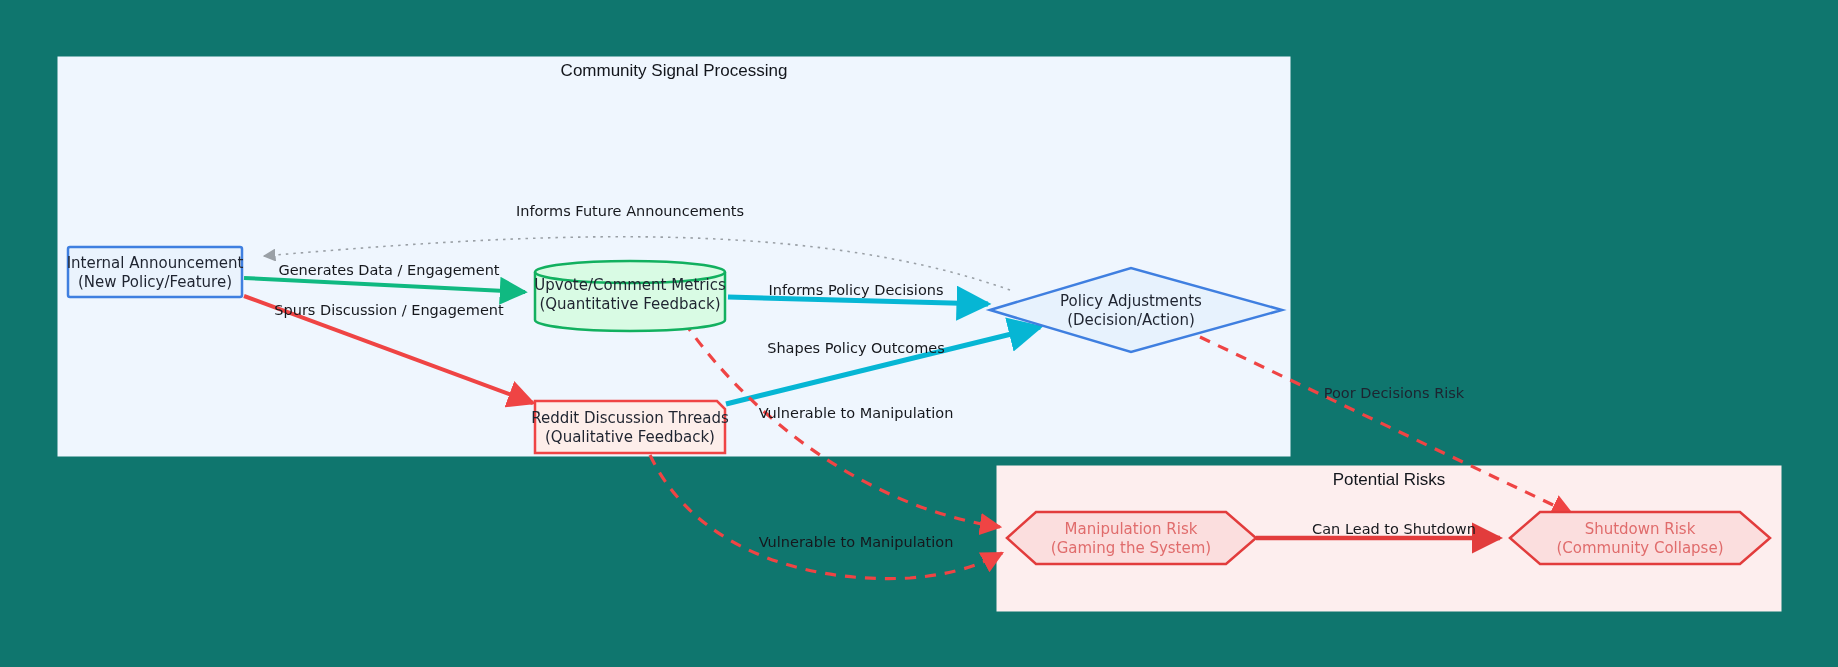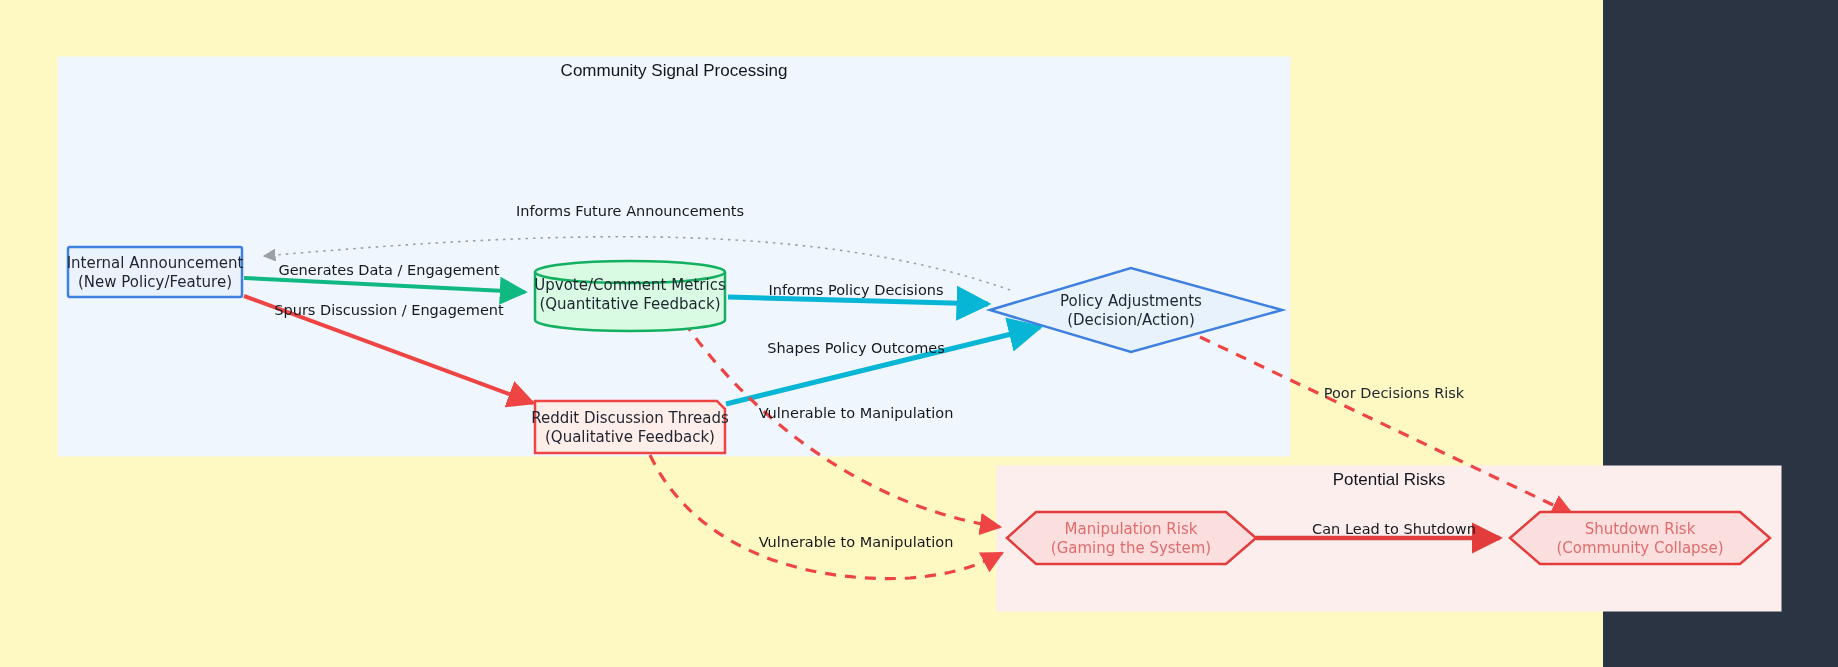--- a/index.html
+++ b/index.html
@@ -8,23 +8,23 @@
     background: #2b3442;
   }
   body {
     width: 1838px;
     height: 667px;
     overflow: hidden;
     font-family: "DejaVu Sans", sans-serif;
   }
   #diagram-root {
     position: relative;
-    width: 1603px;
+    width: 1838px;
     height: 667px;
-    background: #fef9c3;
+    background: #0f766e;
   }
   svg#flow {
     position: absolute;
     left: 0;
     top: 0;
     width: 1838px;
     height: 667px;
     display: block;
   }
   .node-label {

